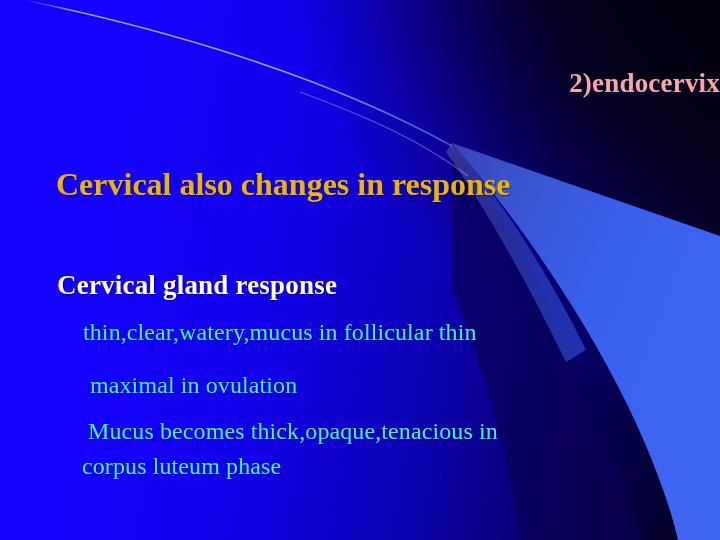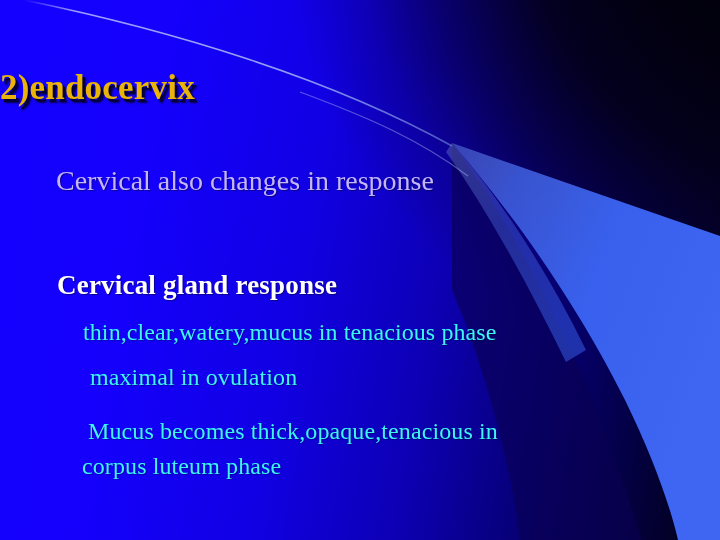--- a/index.html
+++ b/index.html
@@ -53,37 +53,37 @@
   #content {
     position: absolute;
     inset: 0;
   }
 
   #title {
     position: absolute;
     left: 0;
     right: 0;
     top: 68px;
-    text-align: left;
-    font-size: 35px;
+    text-align: right;
+    font-size: 27px;
     font-weight: bold;
-    color: #eab308;
+    color: #fca5a5;
     letter-spacing: 0.2px;
     text-shadow: 2.5px 2.5px 0 #06003A, 3.5px 3.5px 2px rgba(0,0,10,0.75);
     white-space: nowrap;
   }
 
   #red-block {
     position: absolute;
     left: 56px;
     top: 163px;
     width: 600px;
-    color: #c4b5fd;
-    font-size: 28px;
-    font-weight: normal;
+    color: #eab308;
+    font-size: 32px;
+    font-weight: bold;
     line-height: 1.32;
     text-shadow: 1px 1px 1px rgba(0,0,20,0.45);
   }
   #red-block .ln2 {
     display: block;
     padding-left: 14px;
   }
 
   #white-line {
     position: absolute;
@@ -99,21 +99,21 @@
   .cyan-line {
     position: absolute;
     color: #3CF6F6;
     font-size: 24px;
     font-weight: normal;
     line-height: 1.3;
     letter-spacing: 0.1px;
     text-shadow: 1px 1px 1px rgba(0,0,20,0.35);
   }
   #cyan-1 { left: 83px;  top: 317px; }
-  #cyan-2 { left: 90px;  top: 362px; font-family: Liberation Serif, serif; }
+  #cyan-2 { left: 90px;  top: 370px; font-family: Liberation Serif, serif; }
   #cyan-3 { left: 88px;  top: 416px; width: 580px; }
   #cyan-3 .ln2 {
     display: block;
     margin-left: -6px;
     margin-top: 4px;
   }
 </style>
 </head>
 <body>
 
@@ -170,21 +170,21 @@
   <div id="content">
 
     <div id="title">2)endocervix</div>
 
     <div id="red-block">
       <span>Cervical also changes in response</span>
     </div>
 
     <div id="white-line">Cervical gland response</div>
 
-    <div id="cyan-1" class="cyan-line">thin,clear,watery,mucus in tenacious phase</div>
+    <div id="cyan-1" class="cyan-line">thin,clear,watery,mucus in follicular thin</div>
 
     <div id="cyan-2" class="cyan-line">maximal in ovulation</div>
 
     <div id="cyan-3" class="cyan-line">
       <span>Mucus becomes thick,opaque,tenacious in</span>
       <span class="ln2">corpus luteum phase</span>
     </div>
 
   </div>
 </div>

